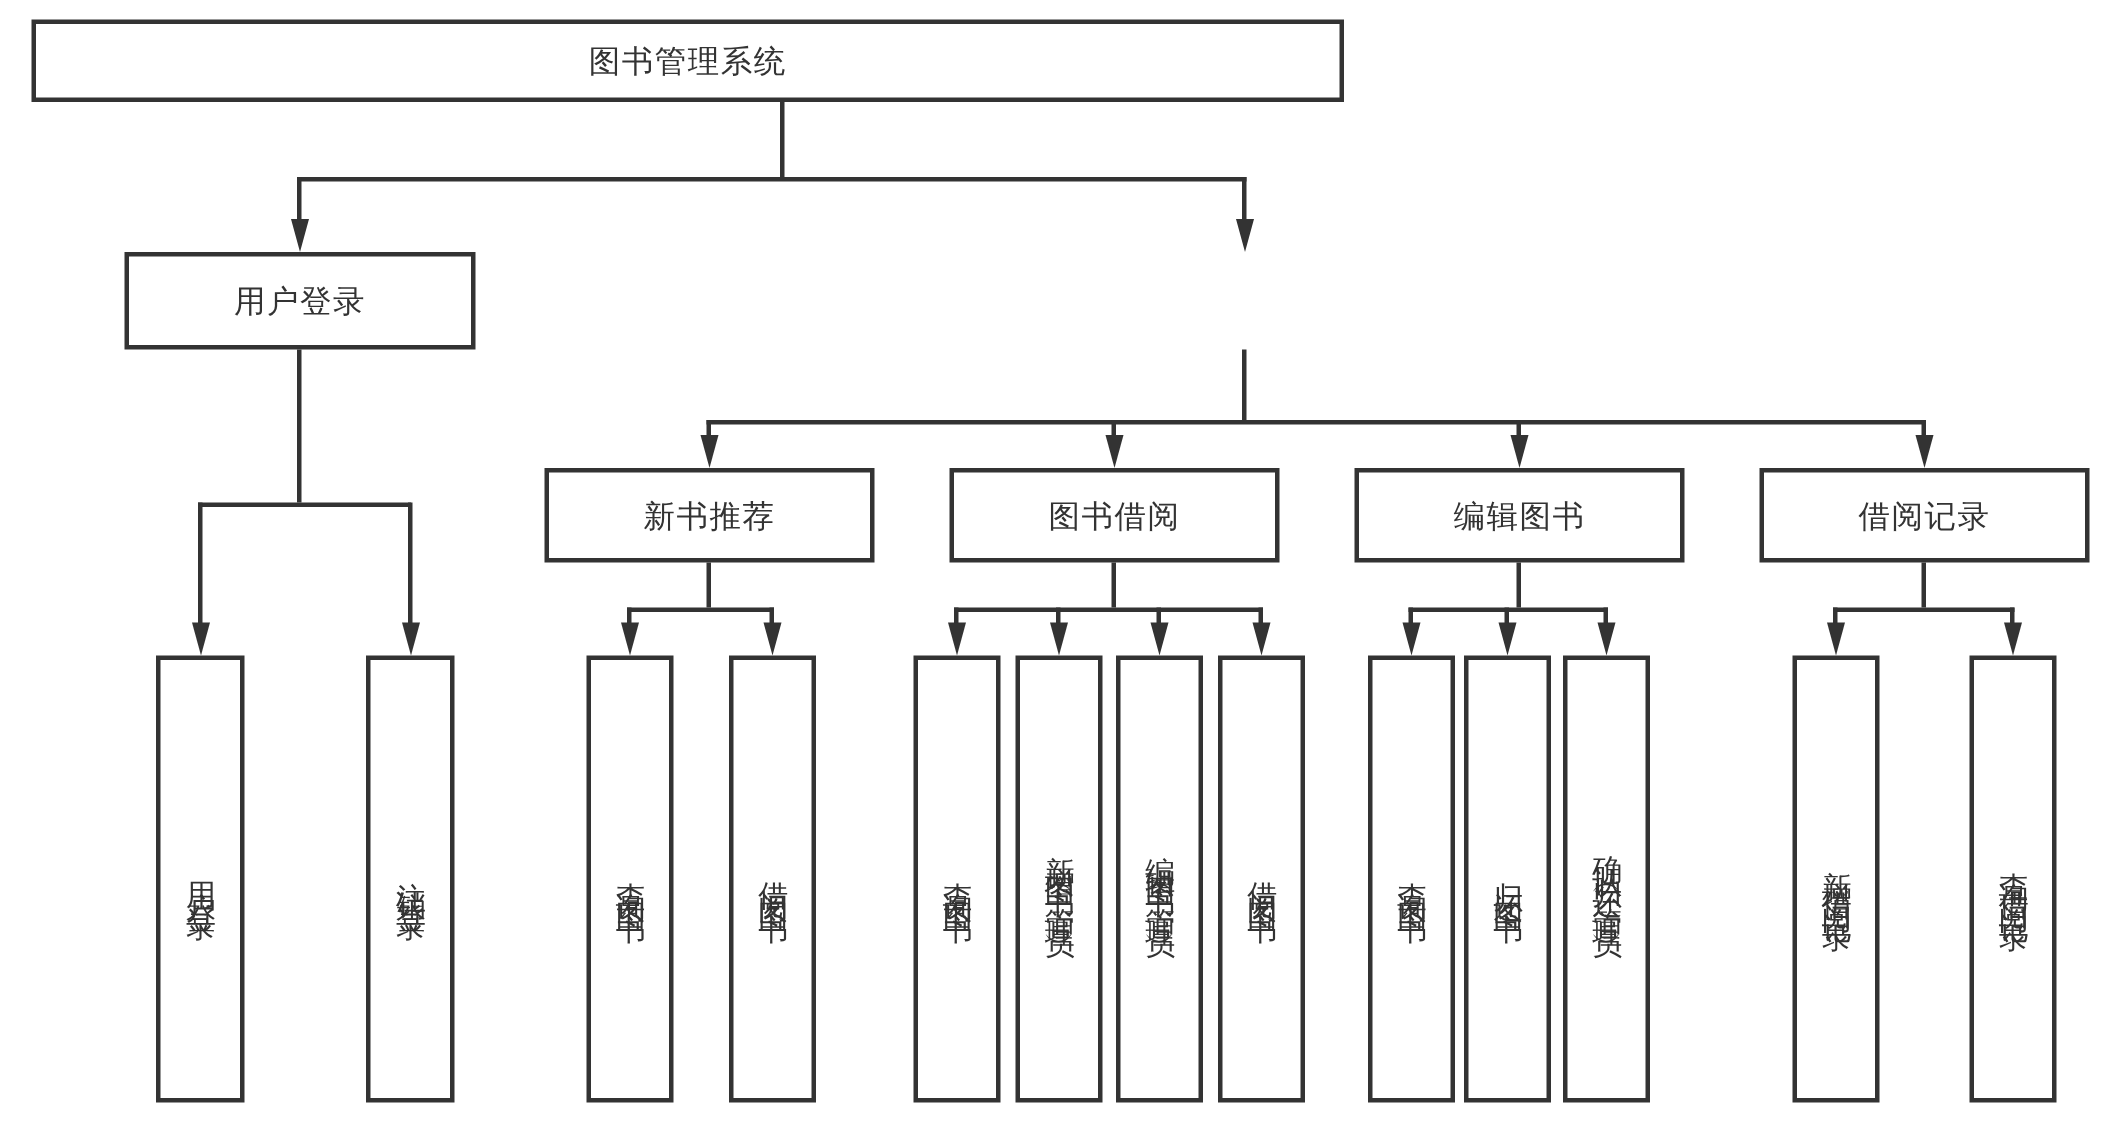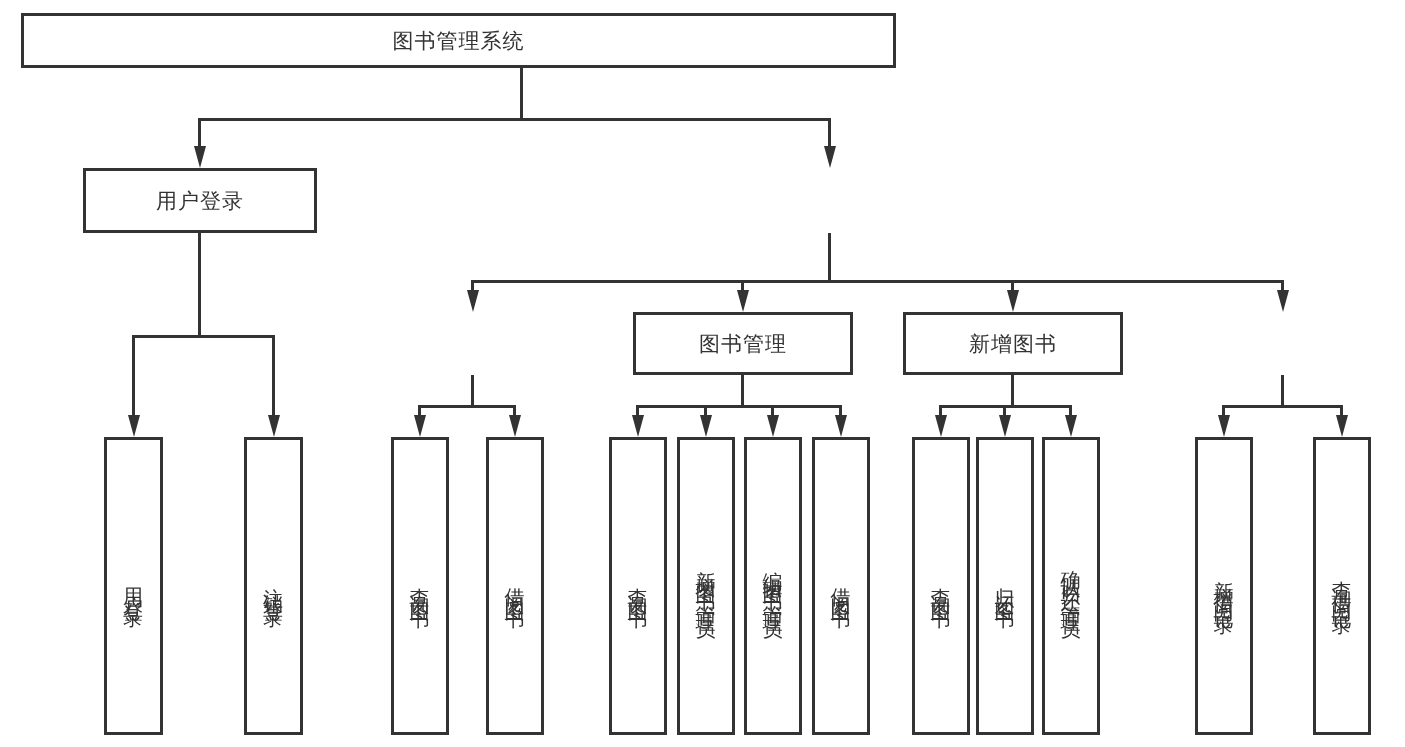--- a/index.html
+++ b/index.html
@@ -56,25 +56,31 @@
 <div id="stage">
 
   <div class="box" style="left:21px;top:13px;width:875px;height:55px;">
     <span>图书管理系统</span>
   </div>
 
   <div class="box" style="left:83px;top:168px;width:234px;height:65px;">
     <span>用户登录</span>
   </div>
 
+  <div class="box" style="left:363px;top:312px;width:220px;height:63px;">
+    <span>新书推荐</span>
+  </div>
   <div class="box" style="left:633px;top:312px;width:220px;height:63px;">
-    <span>图书管理</span>
+    <span>图书借阅</span>
   </div>
   <div class="box" style="left:903px;top:312px;width:220px;height:63px;">
-    <span>新增图书</span>
+    <span>编辑图书</span>
+  </div>
+  <div class="box" style="left:1173px;top:312px;width:220px;height:63px;">
+    <span>借阅记录</span>
   </div>
 
   <div class="box leaf" style="left:104px;top:437px;width:59px;height:298px;">
     <span>用户登录</span>
   </div>
   <div class="box leaf" style="left:244px;top:437px;width:59px;height:298px;">
     <span>注销登录</span>
   </div>
 
   <div class="box leaf" style="left:391px;top:437px;width:58px;height:298px;">

